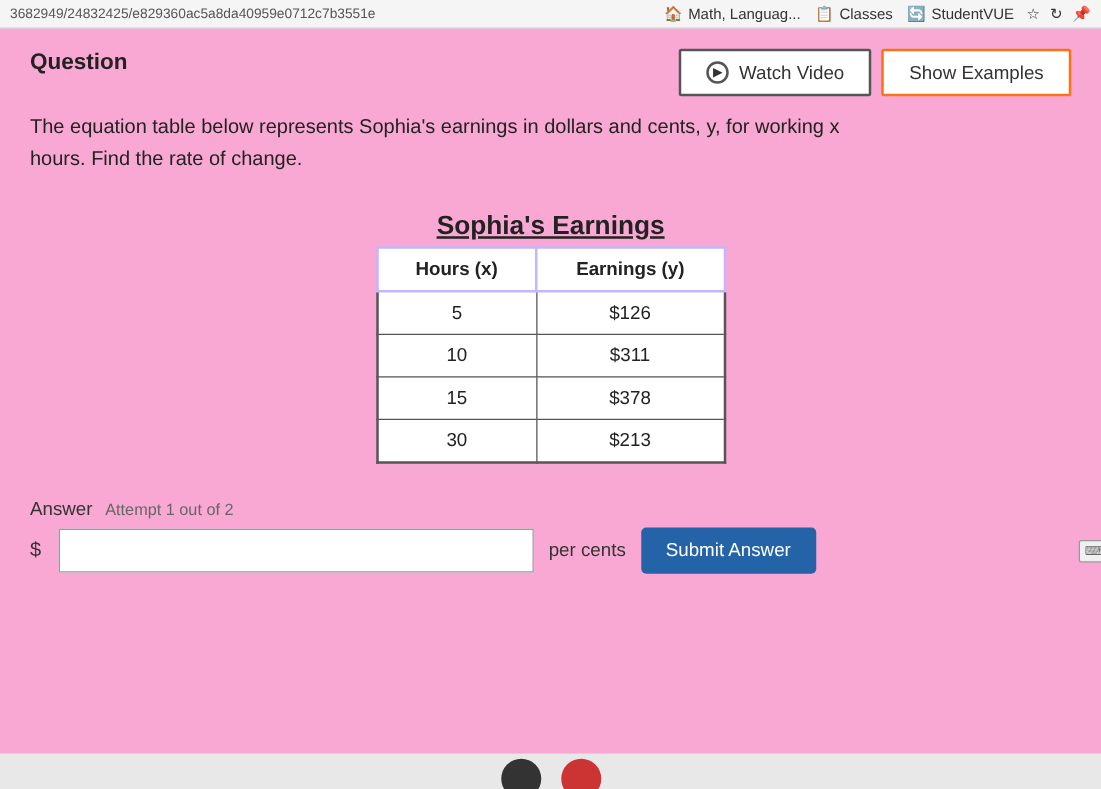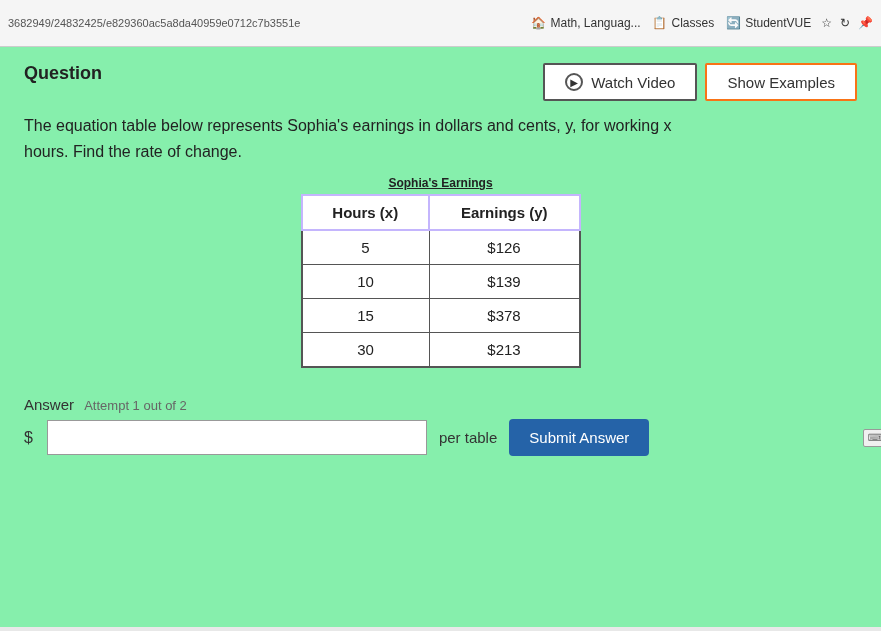--- a/index.html
+++ b/index.html
@@ -6,21 +6,21 @@
     body {
       font-family: Arial, sans-serif;
       background: #e8e8e8;
       width: 881px;
       min-height: 631px;
       overflow: hidden;
     }
     .top-bar {
       background: #f5f5f5;
       border-bottom: 1px solid #ccc;
-      padding: 16px 8px;
+      padding: 4px 8px;
       display: flex;
       align-items: center;
       gap: 10px;
       font-size: 12px;
       color: #333;
     }
     .top-bar .url {
       font-size: 11px;
       color: #555;
       flex: 1;
@@ -37,21 +37,21 @@
       font-size: 12px;
       color: #333;
       cursor: pointer;
     }
     .top-bar-icons {
       display: flex;
       align-items: center;
       gap: 8px;
     }
     .main-content {
-      background: #86efac;
+      background: #f9a8d4;
       margin: 0;
       padding: 16px 24px;
       min-height: 580px;
     }
     .question-header {
       display: flex;
       justify-content: space-between;
       align-items: flex-start;
       margin-bottom: 12px;
     }
@@ -92,33 +92,33 @@
       padding: 8px 20px;
       font-size: 15px;
       cursor: pointer;
       color: #333;
       border-radius: 2px;
     }
     .question-text {
       font-size: 16px;
       line-height: 1.6;
       color: #222;
-      margin-bottom: 12px;
+      margin-bottom: 29px;
       max-width: 650px;
     }
     .table-section {
       display: flex;
       justify-content: center;
       margin-bottom: 28px;
     }
     .table-container {
       text-align: center;
     }
     .table-title {
-      font-size: 12px;
+      font-size: 21px;
       font-weight: bold;
       text-decoration: underline;
       margin-bottom: 4px;
       color: #222;
     }
     .earnings-table {
       border-collapse: collapse;
       border: 2px solid #555;
       min-width: 280px;
     }
@@ -274,21 +274,21 @@
             <th>Earnings (y)</th>
           </tr>
         </thead>
         <tbody id="table-body">
         <tr>
       <td>5</td>
       <td>$126</td>
     </tr>
             <tr>
       <td>10</td>
-      <td>$139</td>
+      <td>$311</td>
     </tr>
             <tr>
       <td>15</td>
       <td>$378</td>
     </tr>
             <tr>
       <td>30</td>
       <td>$213</td>
     </tr>
           </tbody>
@@ -297,21 +297,21 @@
   </div>
 
   <div class="answer-section">
     <div class="answer-label">
       <span>Answer</span>
       <span class="attempt-text">Attempt 1 out of 2</span>
     </div>
     <div class="answer-input-row">
       <span class="dollar-sign">$</span>
       <input class="answer-input" type="text" placeholder="" style="">
-      <span class="per-hour-label">per table</span>
+      <span class="per-hour-label">per cents</span>
       <button class="submit-btn">
         <span>Submit Answer</span>
       </button>
       <div class="keyboard-icon">⌨</div>
     </div>
   </div>
 </div>
 
 <div class="bottom-bar">
   <div class="bottom-circle dark"></div>

